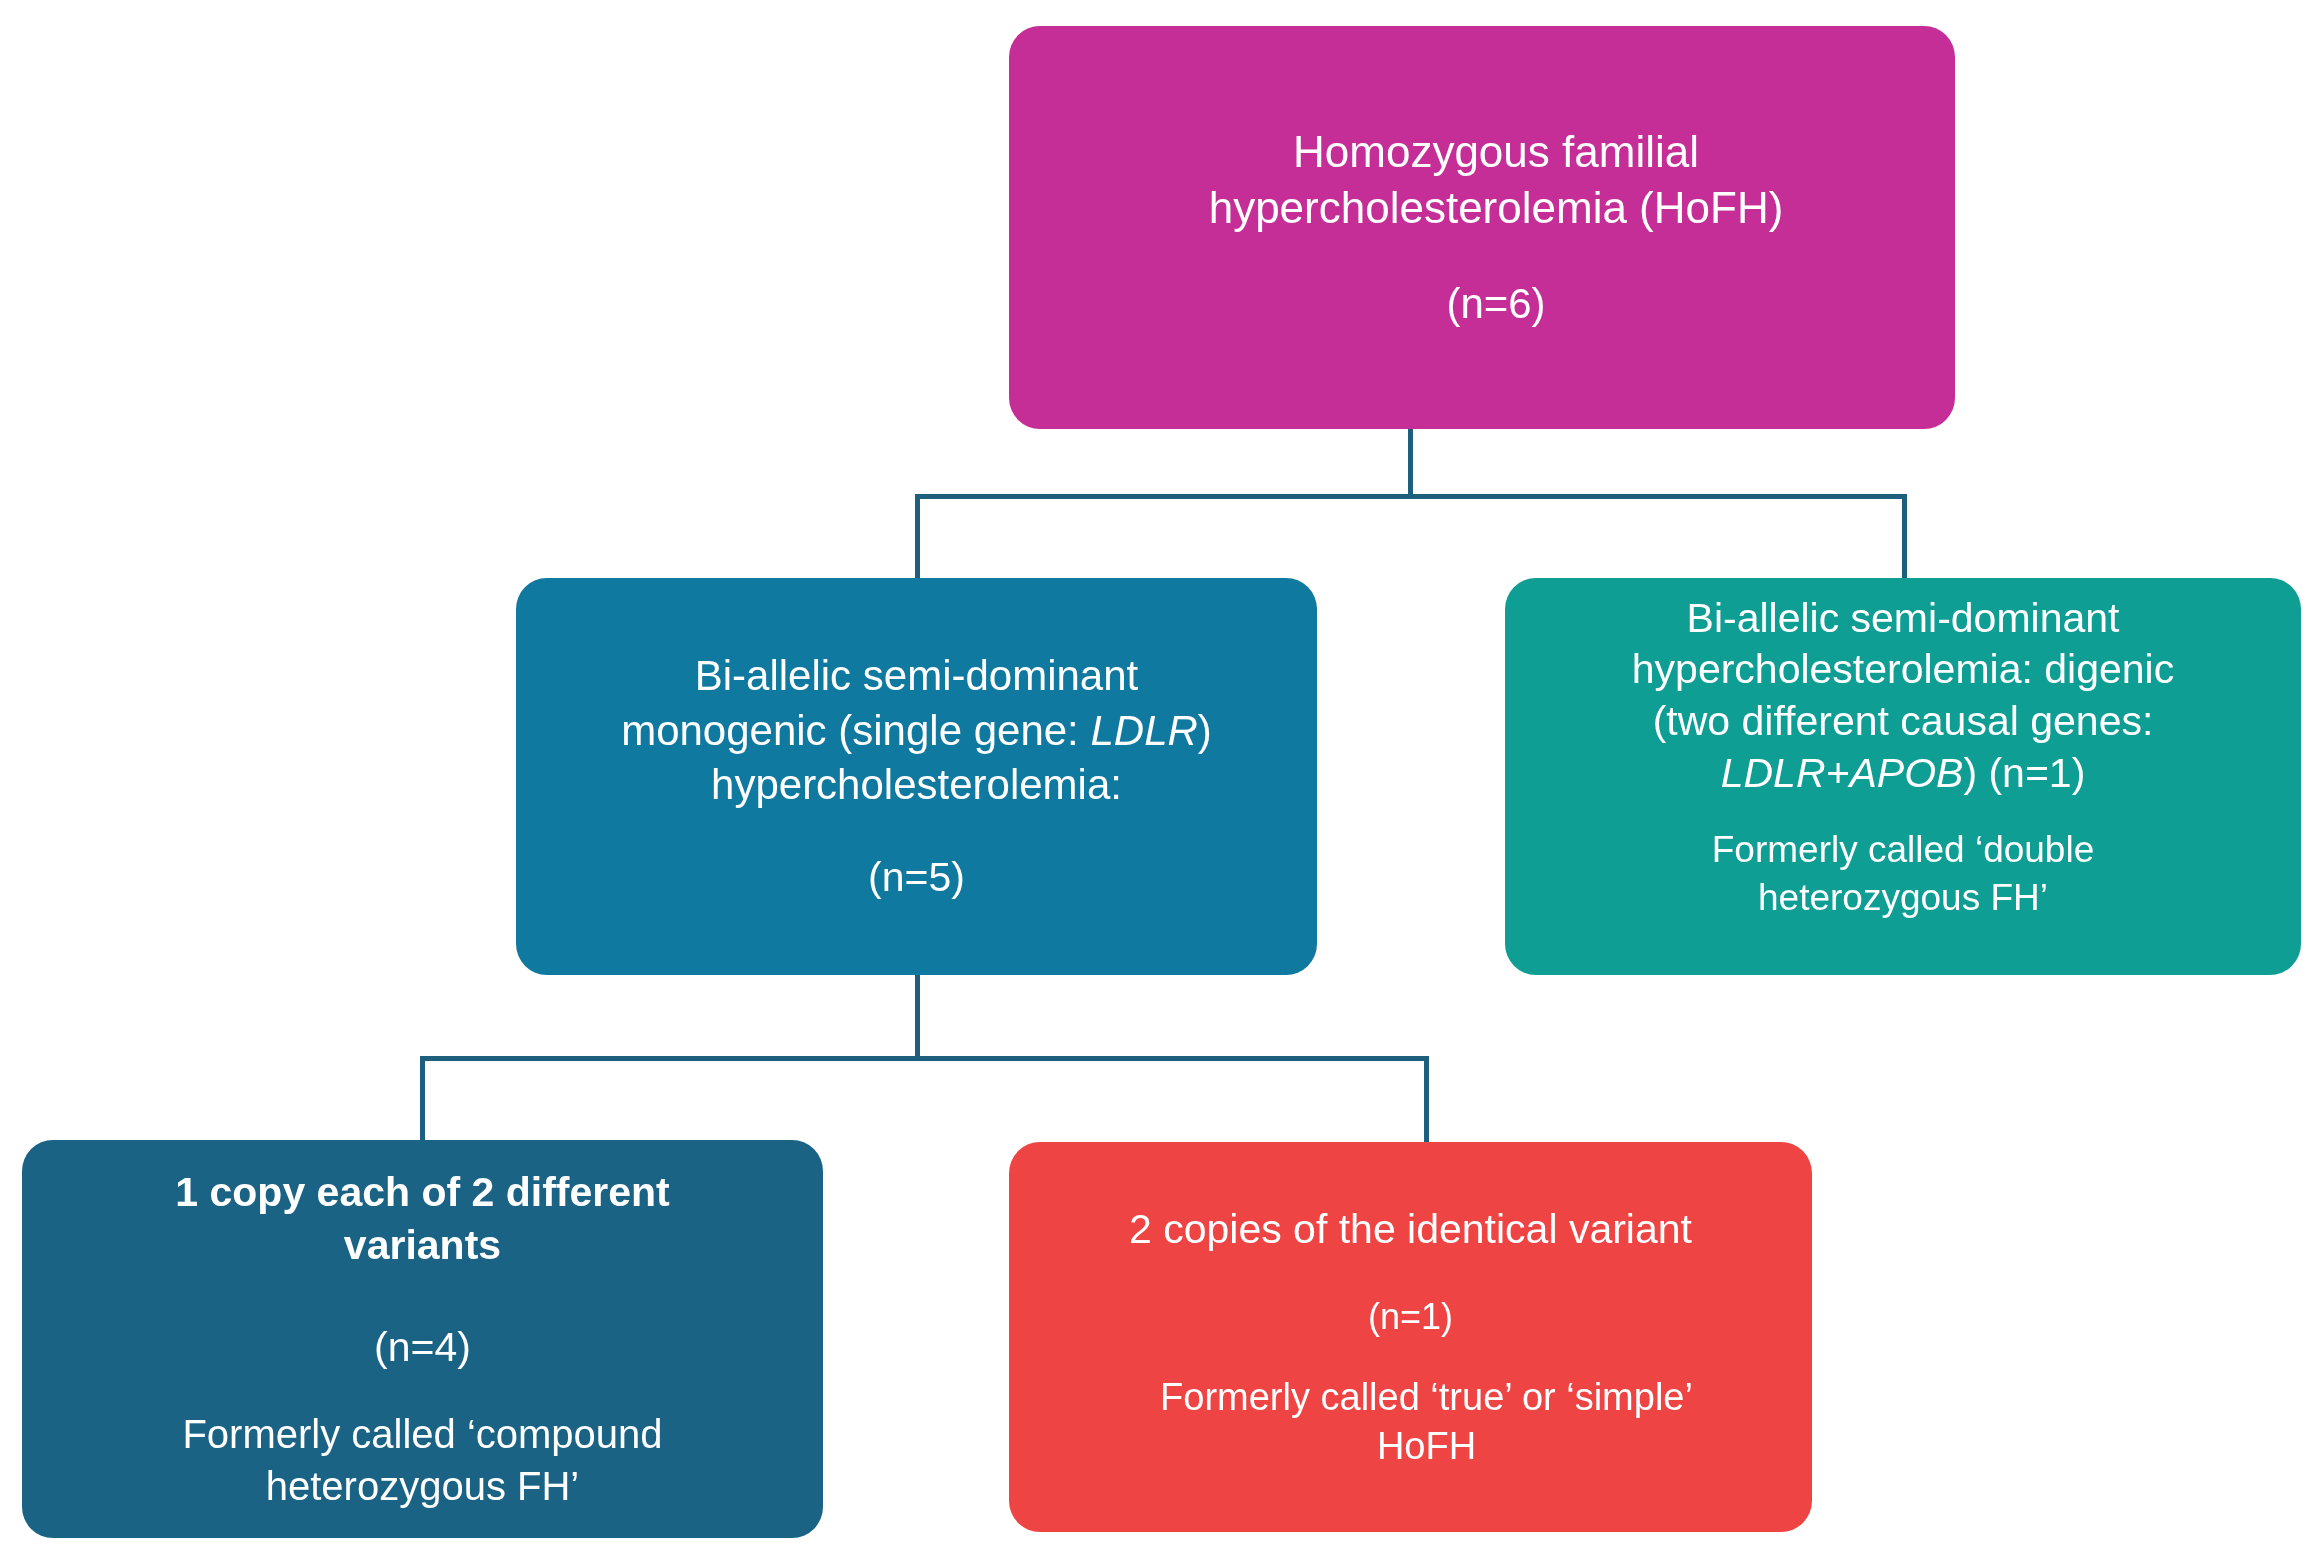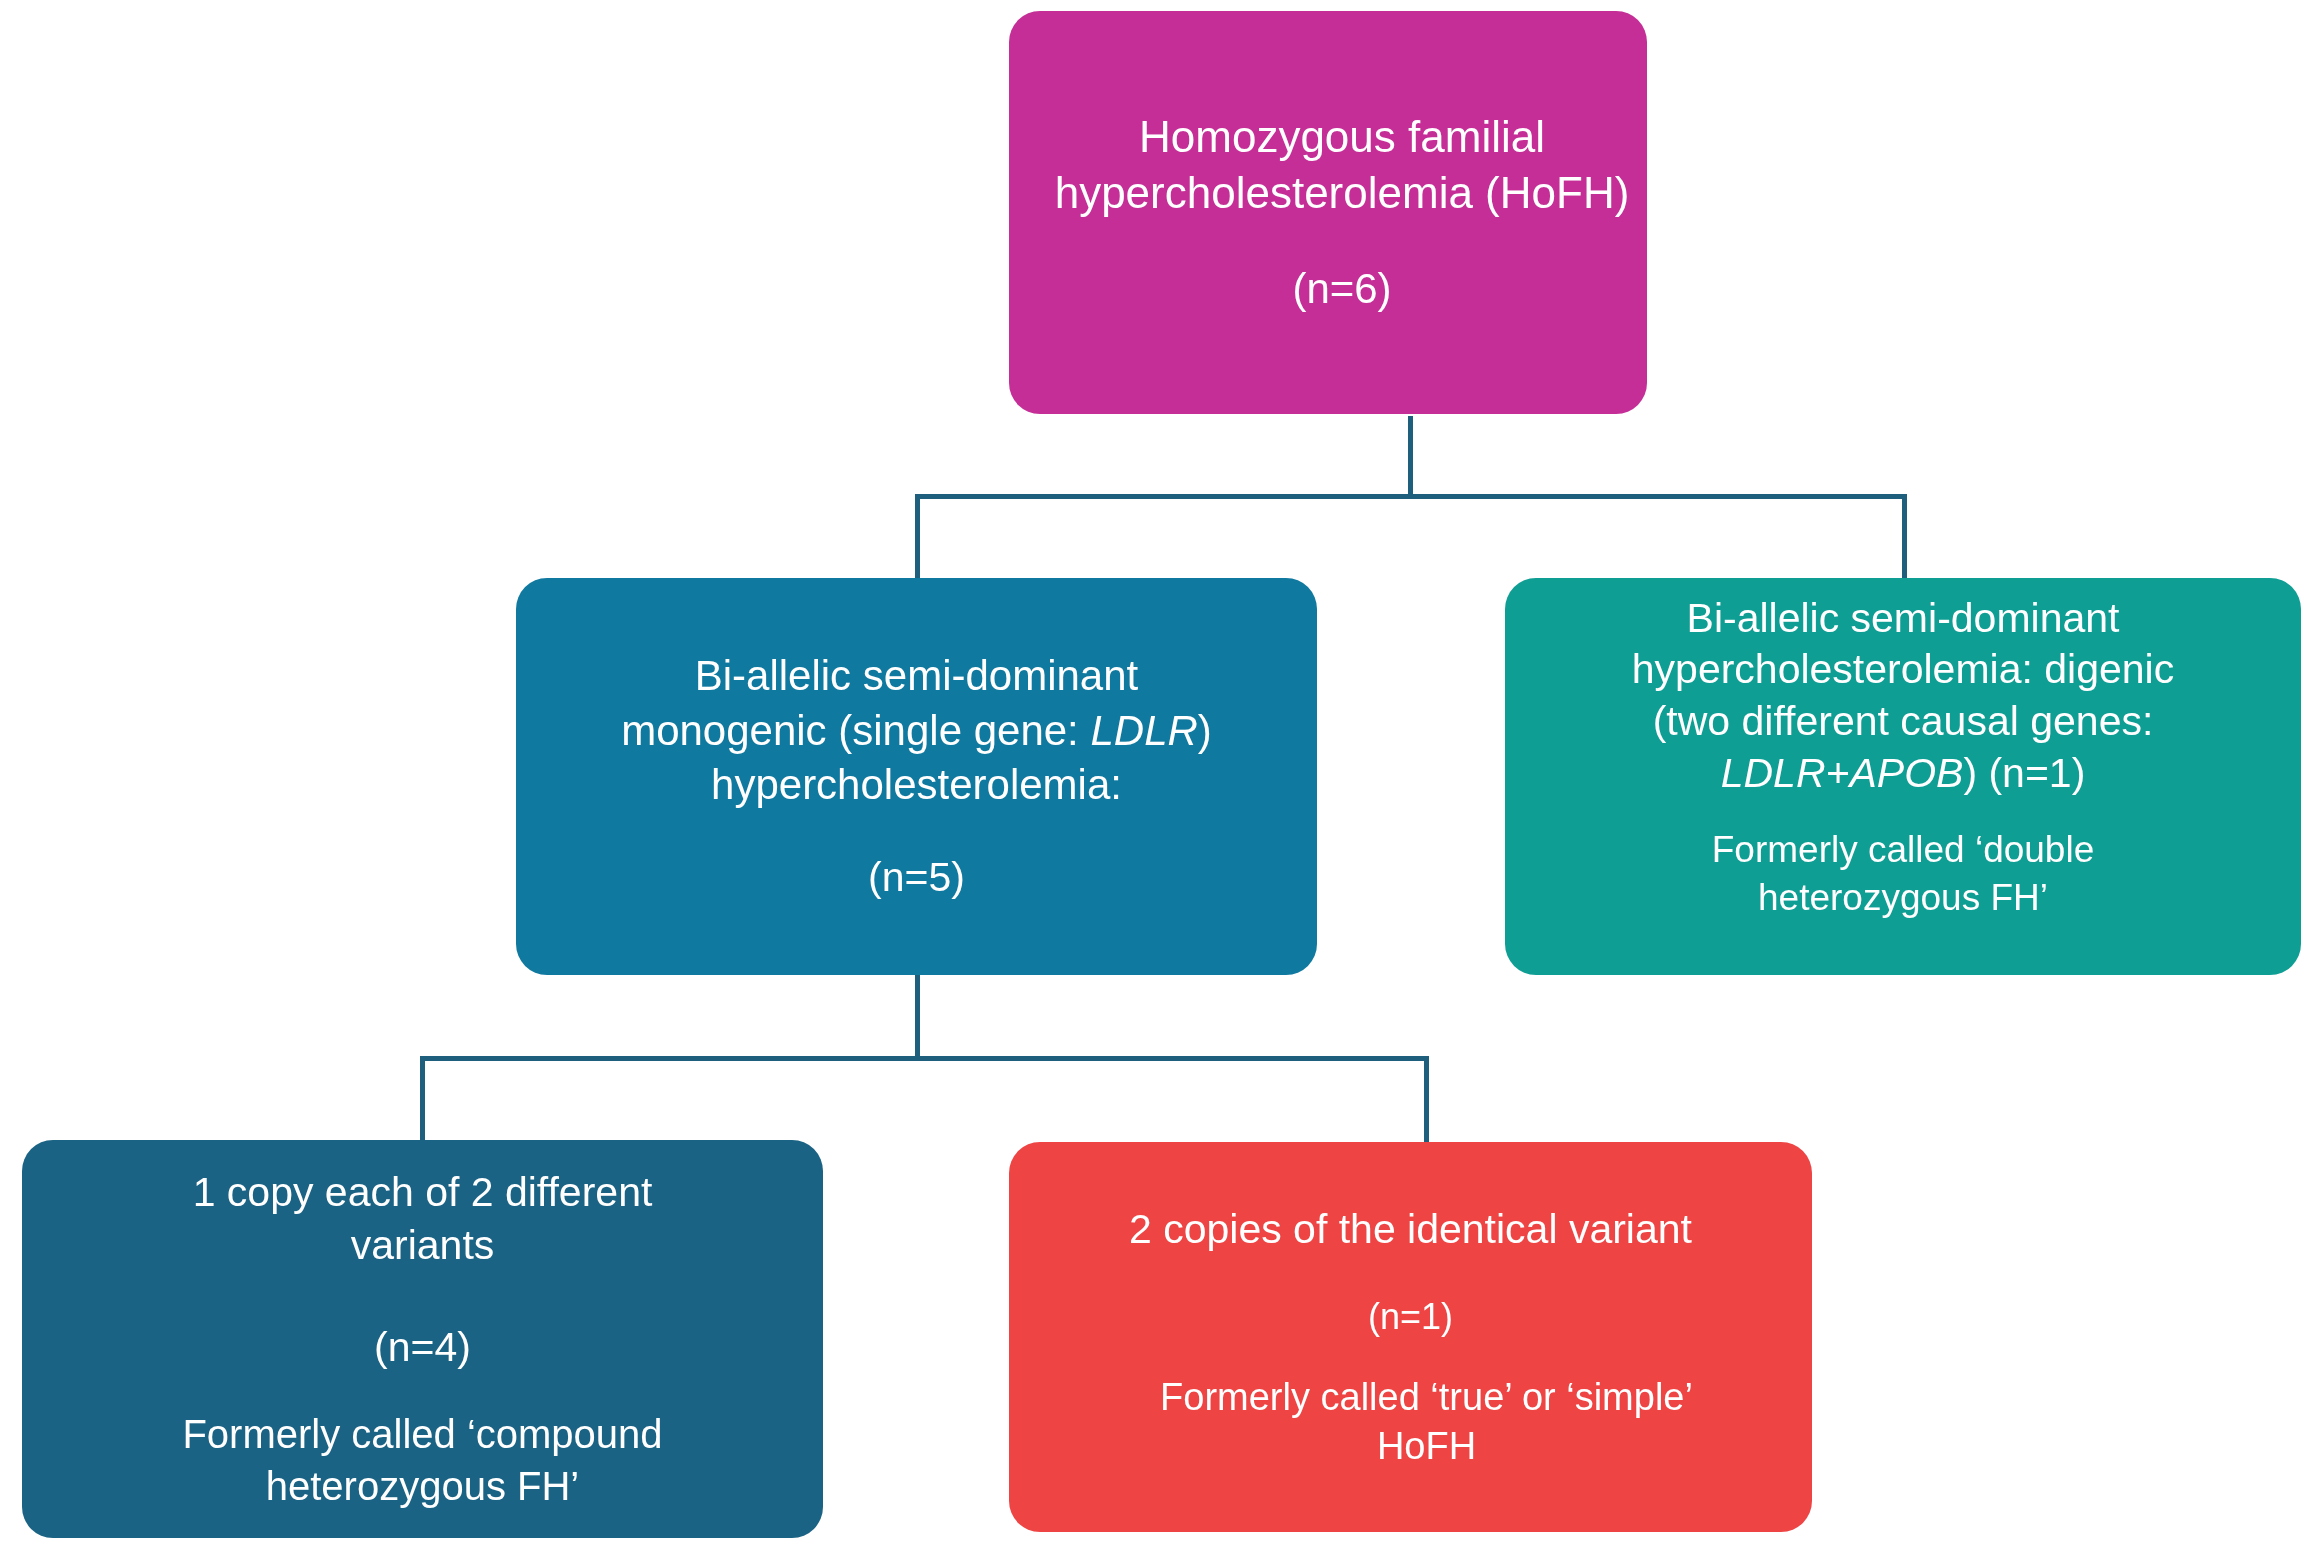--- a/index.html
+++ b/index.html
@@ -35,22 +35,22 @@
   }
   .node .para {
     display: block;
     width: 100%;
   }
   .gene { font-style: italic; }
 
   
   #node-root {
     left: 1009px;
-    top: 11px;
-    width: 638px;
+    top: 26px;
+    width: 946px;
     height: 403px;
     background: #c42e96;
     font-size: 44px;
     line-height: 1.28;
     padding-left: 28px;
   }
   #node-root .title-block { margin-bottom: 41px; }
   #node-root .count { font-size: 42px; }
 
   
@@ -84,21 +84,21 @@
   
   #node-compound {
     left: 22px;
     top: 1140px;
     width: 801px;
     height: 398px;
     background: #1a6384;
     font-size: 41px;
     line-height: 1.30;
   }
-  #node-compound .title-block { margin-bottom: 49px; }
+  #node-compound .title-block { margin-bottom: 49px; font-weight: bold; }
   #node-compound .count { font-size: 41px; margin-bottom: 34px; }
   #node-compound .former { font-size: 40px; line-height: 1.30; }
 
   
   #node-identical {
     left: 1009px;
     top: 1142px;
     width: 803px;
     height: 390px;
     background: #ef4444;

